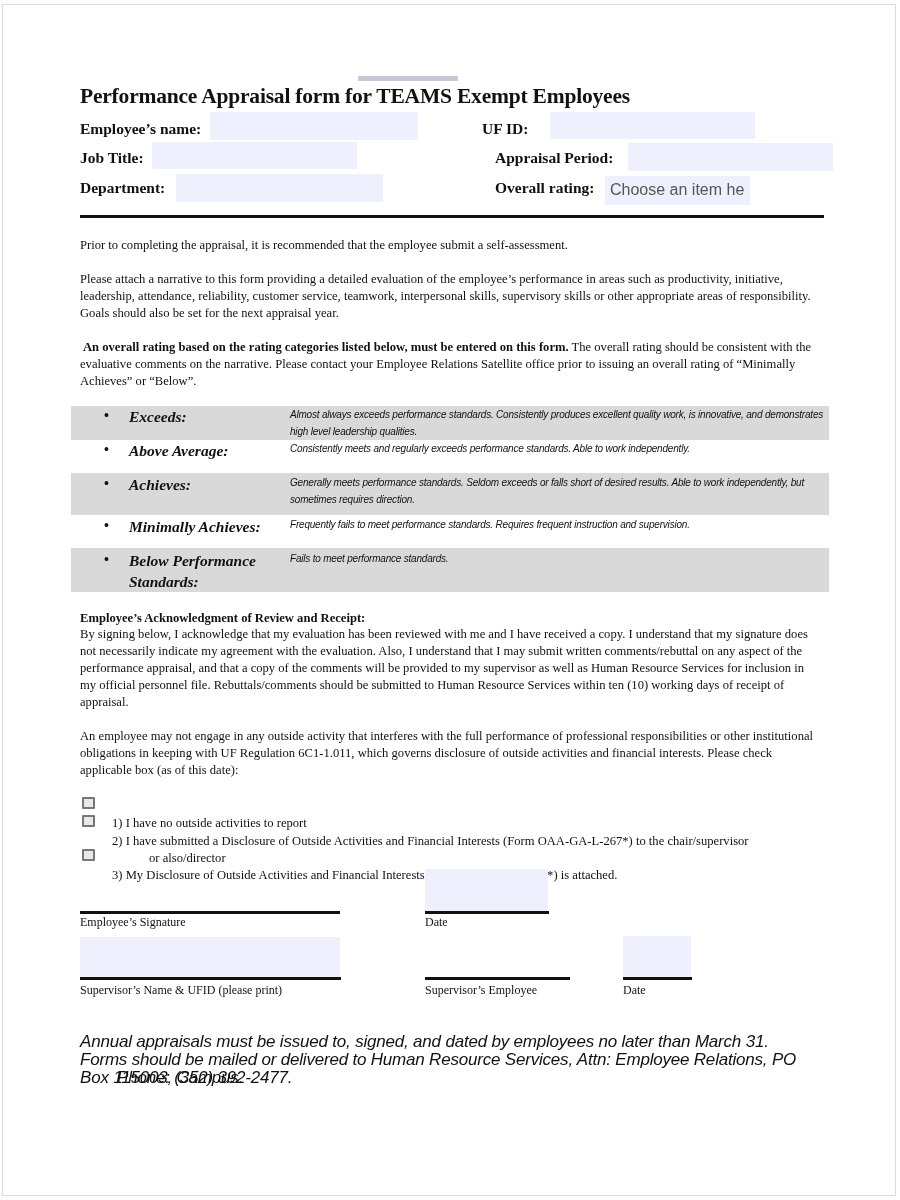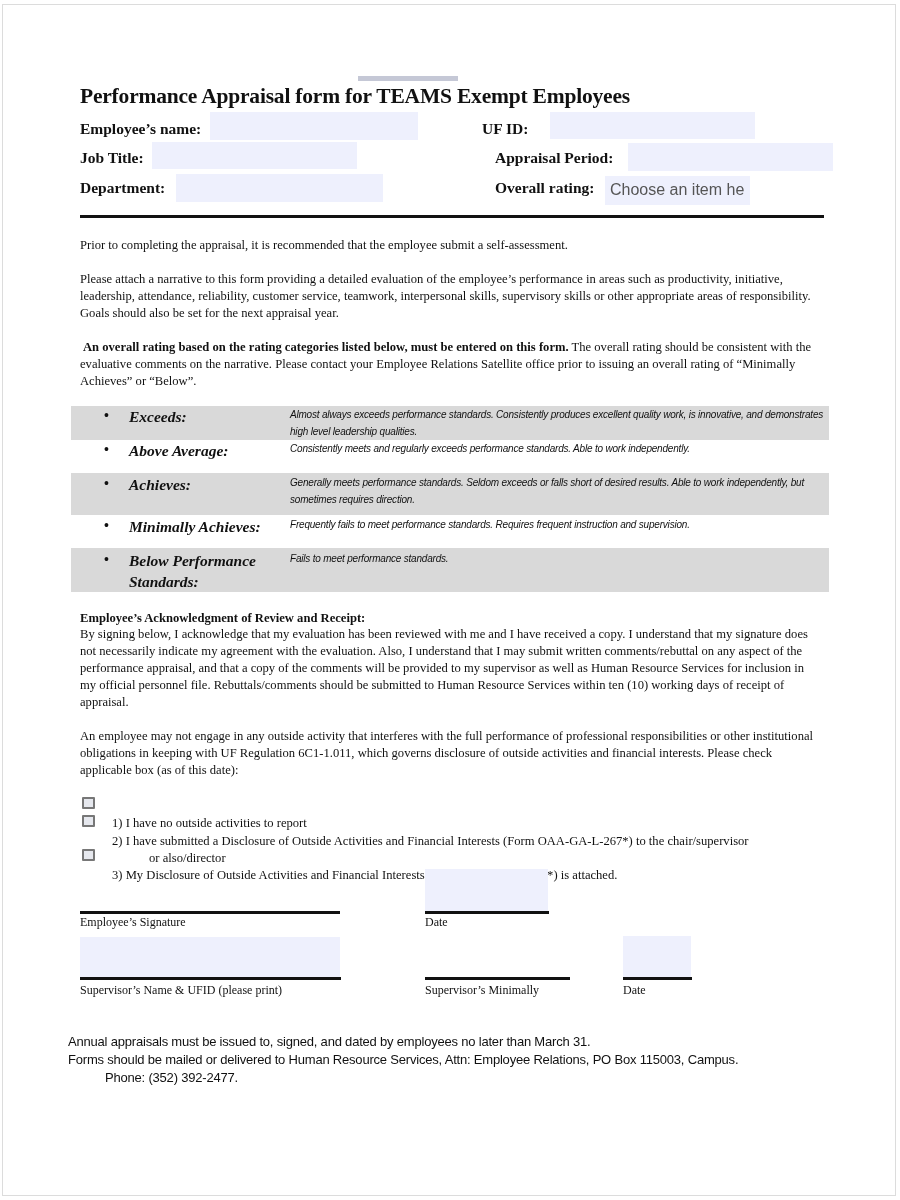--- a/index.html
+++ b/index.html
@@ -15,21 +15,21 @@
   .para { left:80px; width:740px; font-size:12.6px; line-height:17px; }
   .bold { font-weight:bold; }
   .band { left:71px; width:758px; background:#d9d9d9; }
   .cat { font-style:italic; font-weight:bold; font-size:15.5px; line-height:21px; }
   .bullet { font-size:14px; font-weight:bold; }
   .desc { left:290px; width:536px; font-style:italic; font-family:"Liberation Sans", sans-serif; font-size:10px; line-height:17px; letter-spacing:-0.2px; }
   .chk { width:13px; height:12px; border:2px solid #777; background:#e6e8ee; box-sizing:border-box; border-radius:1px; }
   .chktext { font-size:12.6px; line-height:17px; white-space:nowrap;margin-top:20px; }
   .sigline { height:3px; background:#111; }
   .siglbl { font-size:12px; white-space:nowrap; }
-  .footer { left:68px; width:740px; font-family:"Liberation Sans", sans-serif; font-size:13px; line-height:18px; letter-spacing:-0.2px; }
+  .footer { left:80px; width:740px; font-style:italic; font-family:"Liberation Sans", sans-serif; font-size:17px; line-height:18px; letter-spacing:-0.2px; }
 </style>
 </head>
 <body>
 
 <div class="page"></div>
 
 <div class="abs topbar"></div>
 <div class="abs title">Performance Appraisal form for TEAMS Exempt Employees</div>
 
 <div class="abs lbl" style="left:80px;top:120px;">Employee’s name:</div>
@@ -105,21 +105,21 @@
 
 <div class="abs field" style="left:425px;top:869px;width:123px;height:42px;"></div>
 <div class="abs sigline" style="left:425px;top:911px;width:124px;"></div>
 <div class="abs siglbl" style="left:425px;top:915px;">Date</div>
 
 <div class="abs field" style="left:80px;top:937px;width:260px;height:40px;"></div>
 <div class="abs sigline" style="left:80px;top:977px;width:261px;"></div>
 <div class="abs siglbl" style="left:80px;top:983px;">Supervisor’s Name &amp; UFID (please print)</div>
 
 <div class="abs sigline" style="left:425px;top:977px;width:145px;"></div>
-<div class="abs siglbl" style="left:425px;top:983px;">Supervisor’s Minimally</div>
+<div class="abs siglbl" style="left:425px;top:983px;">Supervisor’s Employee</div>
 
 <div class="abs field" style="left:623px;top:936px;width:68px;height:41px;"></div>
 <div class="abs sigline" style="left:623px;top:977px;width:69px;"></div>
 <div class="abs siglbl" style="left:623px;top:983px;">Date</div>
 
 <div class="abs footer" style="top:1033px;">Annual appraisals must be issued to, signed, and dated by employees no later than March 31.</div>
 <div class="abs footer" style="top:1051px;">Forms should be mailed or delivered to Human Resource Services, Attn: Employee Relations, PO Box 115003, Campus.</div>
 <div class="abs footer" style="top:1069px;margin-left:37px;">Phone: (352) 392-2477.</div>
 
 </body></html>

